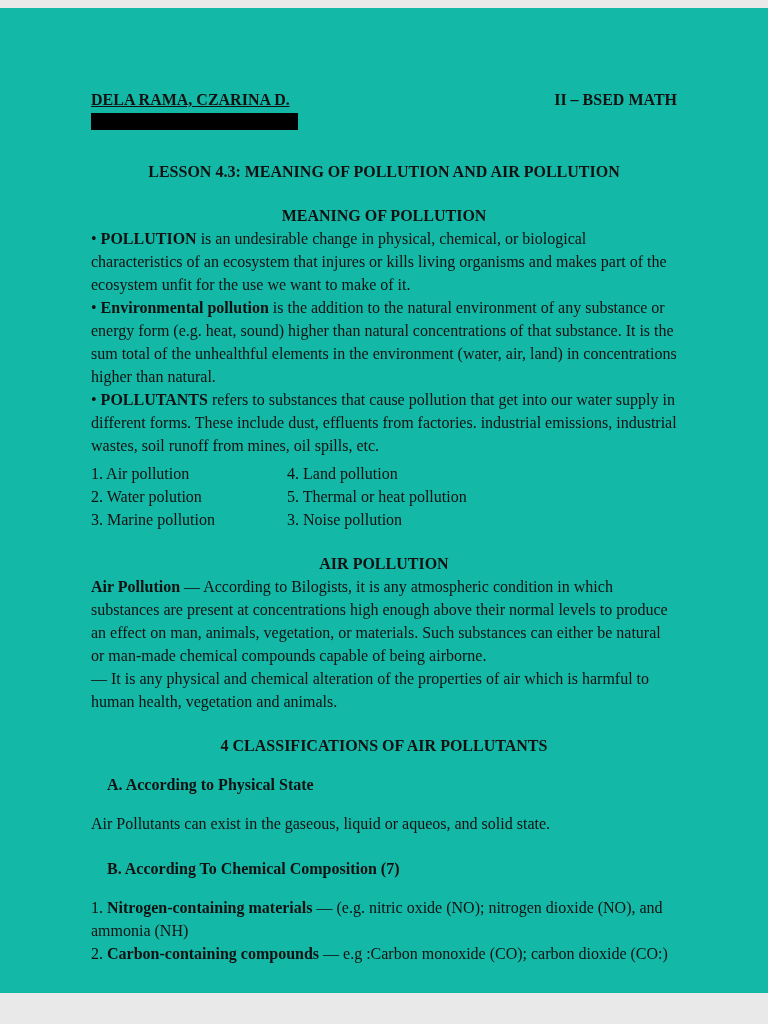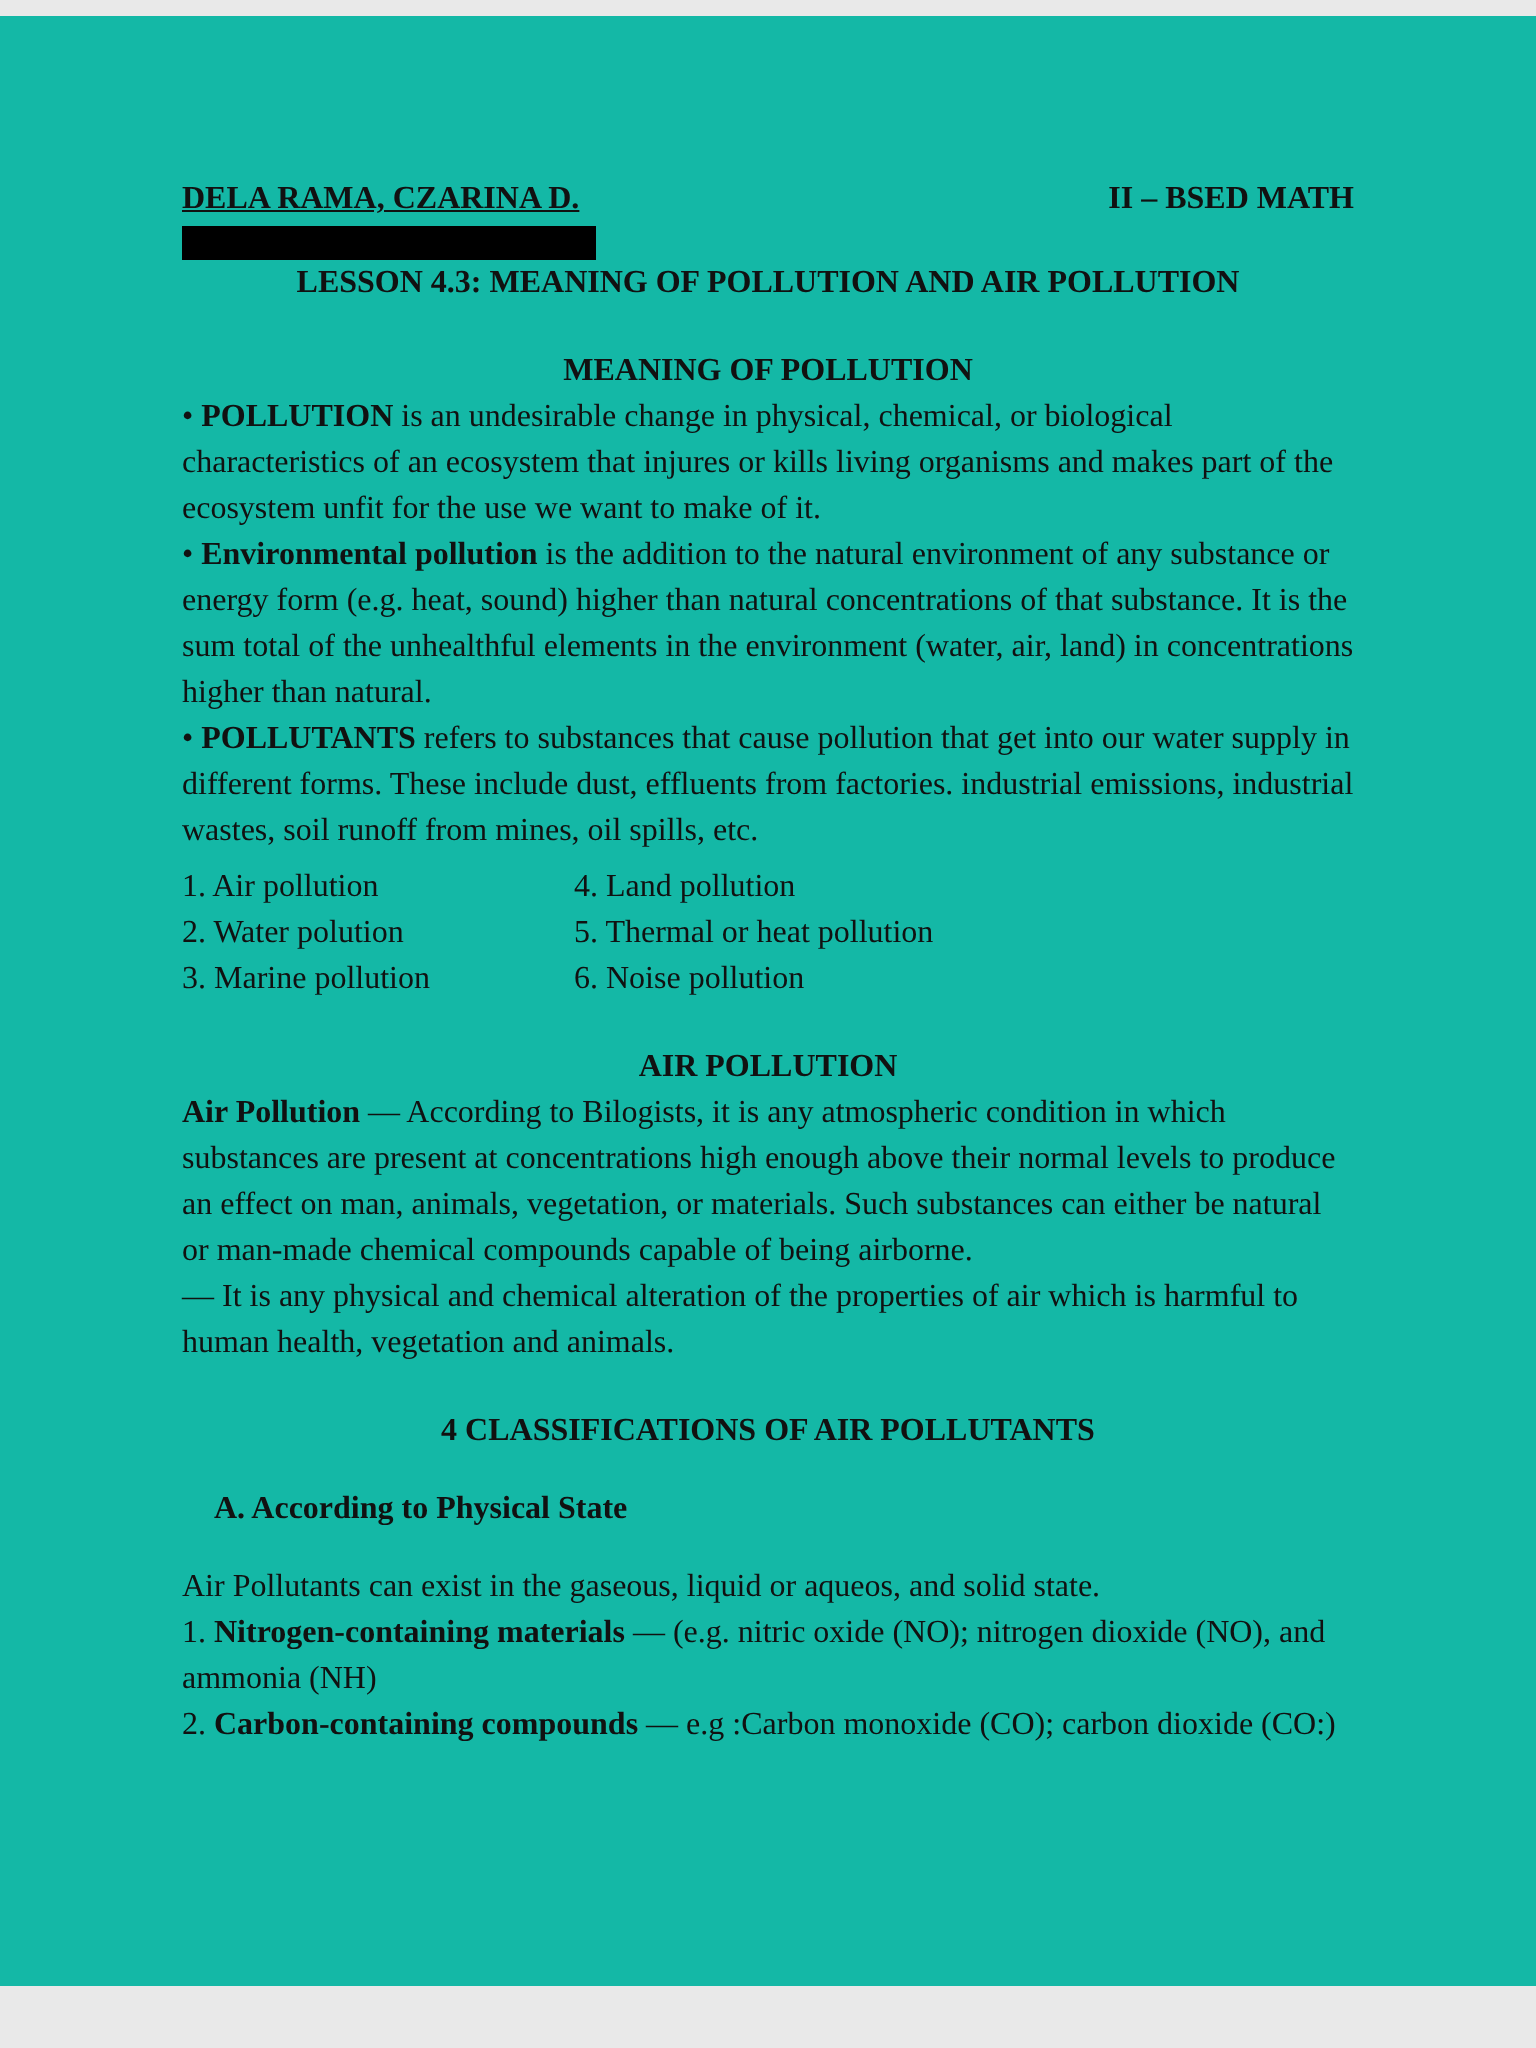--- a/index.html
+++ b/index.html
@@ -40,20 +40,21 @@
   .student-name { text-decoration: underline; }
   .redaction {
     width: 207px;
     height: 17px;
     background: #000;
     margin-top: 3px;
   }
   .title-line {
     text-align: center;
     font-weight: bold;
+    margin-top: 30px;
   }
   .section-heading {
     text-align: center;
     font-weight: bold;
     margin-top: 21px;
   }
   .para { margin: 0; }
   .bold { font-weight: bold; }
   .list-columns {
     display: flex;
@@ -95,35 +96,36 @@
 
       <div class="list-columns">
         <div class="list-col-left">
           <div class="list-item">1. Air pollution</div>
           <div class="list-item">2. Water polution</div>
           <div class="list-item">3. Marine pollution</div>
         </div>
         <div class="list-col-right">
           <div class="list-item">4. Land pollution</div>
           <div class="list-item">5. Thermal or heat pollution</div>
-          <div class="list-item">6. Noise pollution</div>
+          <div class="list-item">3. Noise pollution</div>
         </div>
       </div>
 
       <div class="section-heading">AIR POLLUTION</div>
 
       <p class="para"><span class="bold">Air Pollution</span><span> — According to Bilogists, it is any atmospheric condition in which substances are present at concentrations high enough above their normal levels to produce an effect on man, animals, vegetation, or materials. Such substances can either be natural or man-made chemical compounds capable of being airborne.</span></p>
 
       <p class="para">— It is any physical and chemical alteration of the properties of air which is harmful to human health, vegetation and animals.</p>
 
       <div class="section-heading">4 CLASSIFICATIONS OF AIR POLLUTANTS</div>
 
       <p class="subheading">A. According to Physical State</p>
       <p class="para">Air Pollutants can exist in the gaseous, liquid or aqueos, and solid state.</p>
 
+      <p class="subheading gap-before">B. According To Chemical Composition (7)</p>
 
       <p class="para"><span>1. </span><span class="bold">Nitrogen-containing materials</span><span> — (e.g. nitric oxide (NO); nitrogen dioxide (NO), and ammonia (NH)</span></p>
 
       <p class="para"><span>2. </span><span class="bold">Carbon-containing compounds</span><span> — e.g :Carbon monoxide (CO); carbon dioxide (CO:)</span></p>
 
     </div>
   </div>
 </div>
 
 </body></html>

